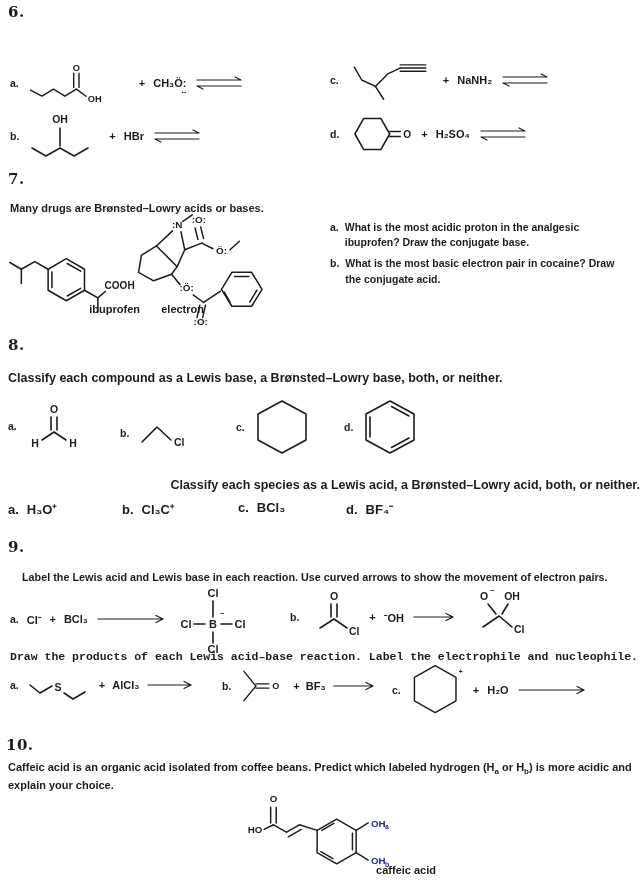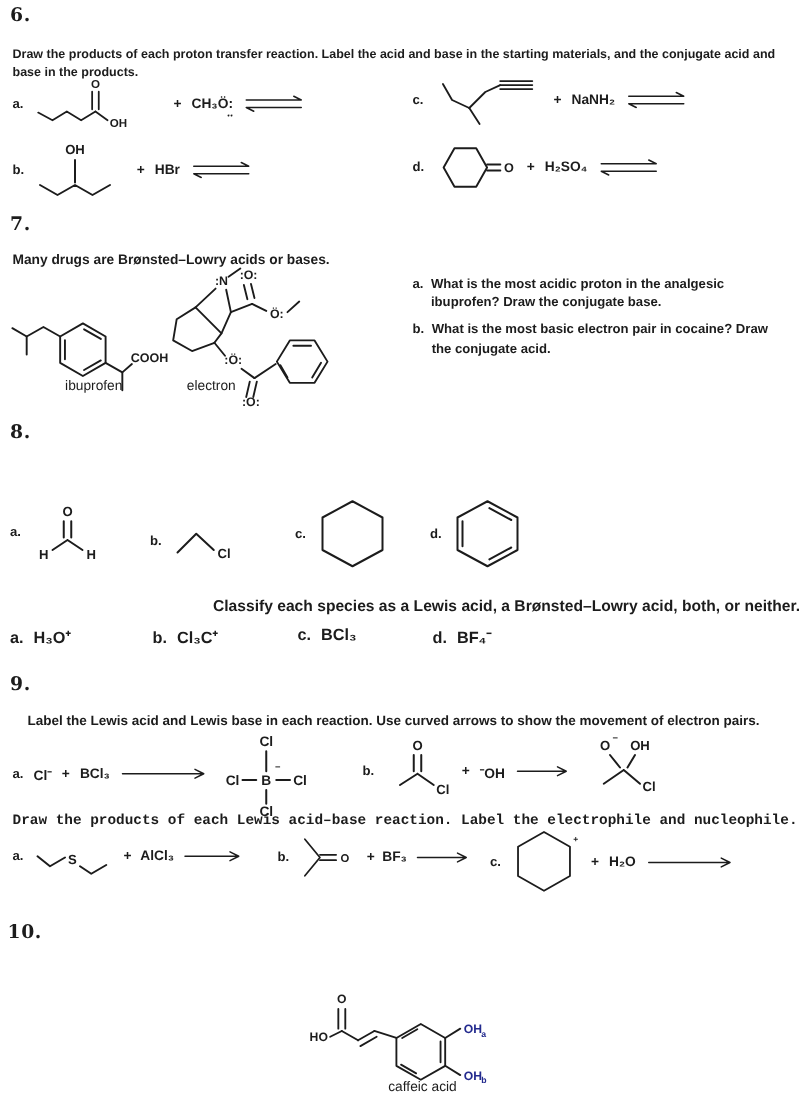--- a/index.html
+++ b/index.html
@@ -11,40 +11,39 @@
   .fs10{font-size:10px;line-height:1.45;}
   .fs108{font-size:10.8px;line-height:1.4;}
   .fs11{font-size:11px;line-height:1.45;}
   .fs115{font-size:11.5px;line-height:1.5;font-family:Liberation Mono, monospace;}
   .fs125{font-size:12.5px;line-height:1.4;}
   .row{display:flex;align-items:center;gap:8px;}
   .lbl{font-size:10.5px;font-weight:700;white-space:nowrap;}
   .frm{font-size:11px;font-weight:700;white-space:nowrap;}
   .frm13{font-size:13px;font-weight:700;white-space:nowrap;}
   .plus{font-size:11px;font-weight:700;}
-  .cap{font-size:11px;font-weight:400;text-align:center;}
+  .cap{font-size:11px;font-weight:700;text-align:right;}
   .qtext{display:flex;gap:6px;font-size:10.5px;font-weight:700;line-height:1.45;}
   .rel{position:relative;display:inline-block;}
   .lonedots{position:absolute;right:1px;bottom:-7px;font-size:9px;font-weight:700;letter-spacing:-1px;}
   .struct{overflow:visible;display:block;}
   .struct path,.struct polygon,.struct line{stroke:#1c1c1c;stroke-width:1.6;fill:none;stroke-linecap:round;stroke-linejoin:round;}
   .struct text{font-family:"Liberation Sans",sans-serif;font-size:10.5px;font-weight:700;fill:#1c1c1c;}
   .struct text.t11{font-size:11px;}
   .struct text.sm{font-size:7.5px;}
   .struct text.blue{fill:#232a8e;}
   .arr path{stroke:#1c1c1c;stroke-width:1.2;fill:none;stroke-linecap:round;}
   sub{font-size:8px;}
 </style>
 </head>
 <body>
 
 <div class="page">
 
   <div class="abs qnum" style="left:8px;top:3px;">6.</div>
-  <div class="abs prompt fs10" style="left:10px;top:37px;width:632px;">Draw the products of each proton transfer reaction. Label the acid and base in the starting materials, and the conjugate acid and base in the products.</div>
 
   <div class="abs row" style="left:10px;top:60px;">
     <span class="lbl">a.</span>
     <svg class="struct" width="104" height="46" viewBox="0 0 118 52">
       <g>
         <path d="M4,34 L17,41 L30,33 L43,41 L56,33"></path>
         <path d="M53,31 L53,15 M59,31 L59,15"></path>
         <path d="M56,33 L67,41"></path>
       </g>
       <text x="56" y="12" text-anchor="middle">O</text>
@@ -158,20 +157,21 @@
       <span>a.</span>
       <span>What is the most acidic proton in the analgesic ibuprofen? Draw the conjugate base.</span>
     </div>
     <div class="qtext" style="margin-top:6px;">
       <span>b.</span>
       <span>What is the most basic electron pair in cocaine? Draw the conjugate acid.</span>
     </div>
   </div>
 
   <div class="abs qnum" style="left:8px;top:336px;">8.</div>
+  <div class="abs prompt fs125" style="left:8px;top:370px;width:632px;">Classify each compound as a Lewis base, a Brønsted–Lowry base, both, or neither.</div>
 
   <div class="abs row" style="left:8px;top:402px;">
     <span class="lbl">a.</span>
     <svg class="struct" width="58" height="48" viewBox="0 0 58 48">
       <g>
         <path d="M26,15 L26,28 M32,15 L32,28"></path>
         <path d="M29,30 L17,38 M29,30 L41,38"></path>
       </g>
       <text x="29" y="11" text-anchor="middle">O</text>
       <text x="10" y="45" text-anchor="middle">H</text>
@@ -321,20 +321,23 @@
       <text class="sm" x="55" y="15">+</text>
     </svg>
     <span class="plus">+</span>
     <span class="frm">H₂O</span>
     <svg class="arr" width="70" height="12" viewBox="0 0 70 12">
         <path d="M2,6 H67 M67,6 L60,2.5 M67,6 L60,9.5"></path>
       </svg>
   </div>
 
   <div class="abs qnum" style="left:6px;top:736px;">10.</div>
+  <div class="abs prompt fs11" style="left:8px;top:760px;width:632px;">
+    <span>Caffeic acid is an organic acid isolated from coffee beans. Predict which labeled hydrogen (H</span><sub>a</sub><span> or H</span><sub>b</sub><span>) is more acidic and explain your choice.</span>
+  </div>
 
   <svg class="abs struct" style="left:240px;top:780px;" width="210" height="97" viewBox="0 0 226 104">
     <g>
       <path d="M26,53 L36,48"></path>
       <path d="M33,46 L33,29 M39,46 L39,29"></path>
       <path d="M36,48 L50,56"></path>
       <path d="M50,56 L64,48 M52,61 L66,53"></path>
       <path d="M64,48 L83,54"></path>
       <polygon points="104,42 125,54 125,78 104,90 83,78 83,54"></polygon>
       <path d="M88,54 L101,46.5 M121,57 L121,75 M100,84.5 L87,77"></path>

